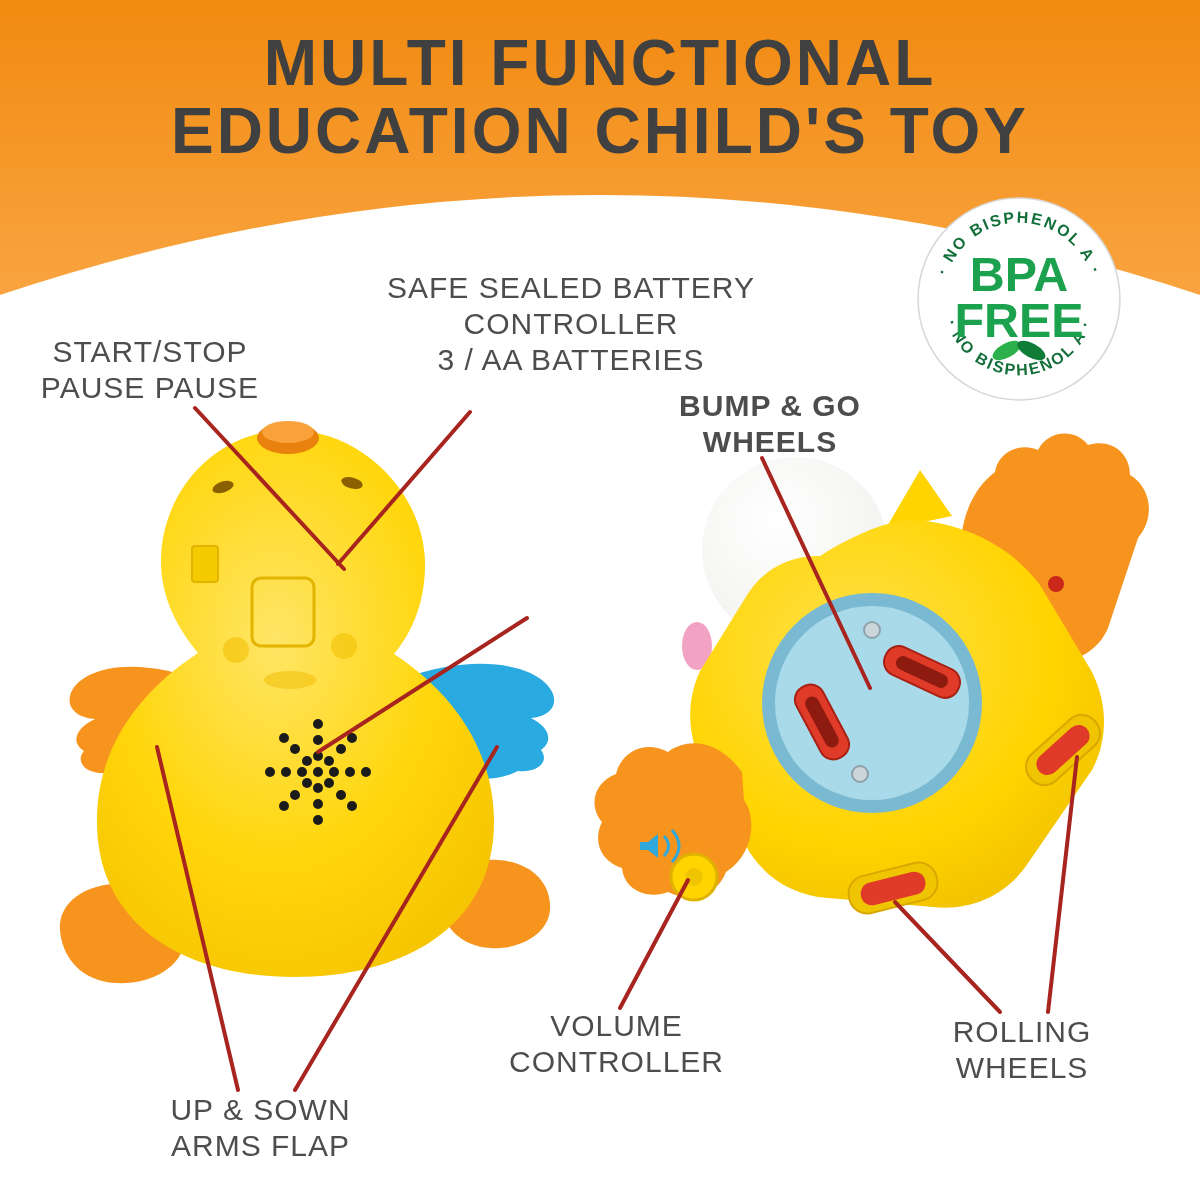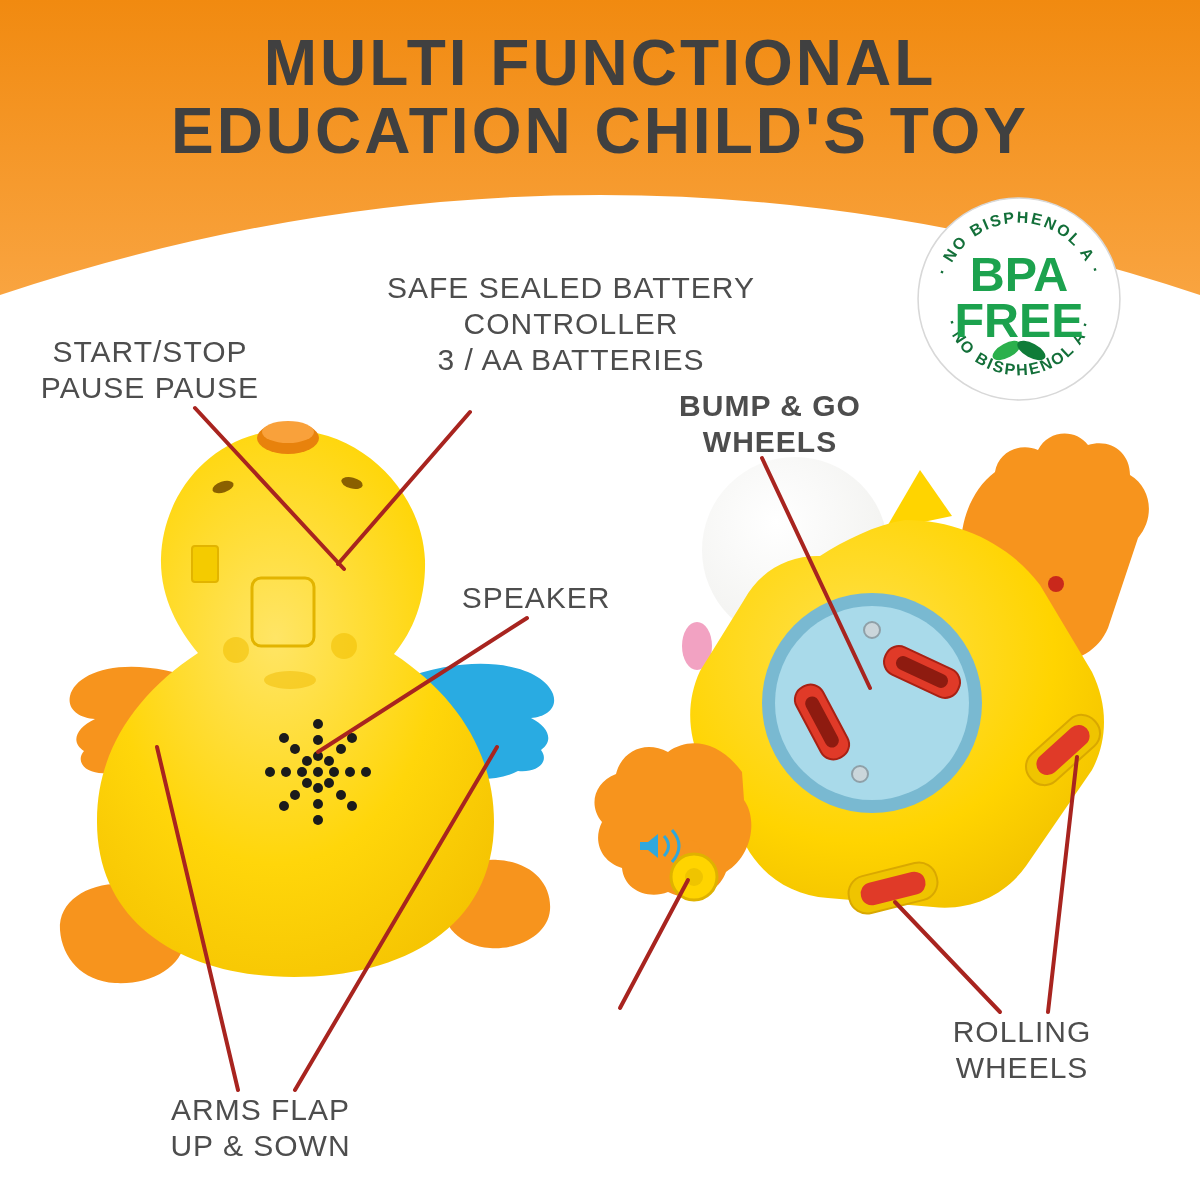--- a/index.html
+++ b/index.html
@@ -179,33 +179,34 @@
     <div>START/STOP</div>
     <div>PAUSE PAUSE</div>
   </div>
 
   <div class="callout c-battery">
     <div>SAFE SEALED BATTERY</div>
     <div>CONTROLLER</div>
     <div>3 / AA BATTERIES</div>
   </div>
 
-  <div class="callout c-speaker">
-    <div>SPEAKER</div>
-  </div>
 
   <div class="callout c-bumpgo">
     <div>BUMP &amp; GO</div>
     <div>WHEELS</div>
   </div>
 
+  <div class="callout c-volume">
+    <div>VOLUME</div>
+    <div>CONTROLLER</div>
+  </div>
 
   <div class="callout c-rolling">
     <div>ROLLING</div>
     <div>WHEELS</div>
   </div>
 
   <div class="callout c-arms">
+    <div>UP &amp; SOWN</div>
     <div>ARMS FLAP</div>
-    <div>UP &amp; SOWN</div>
   </div>
 
 </div>
 
 </body></html>

